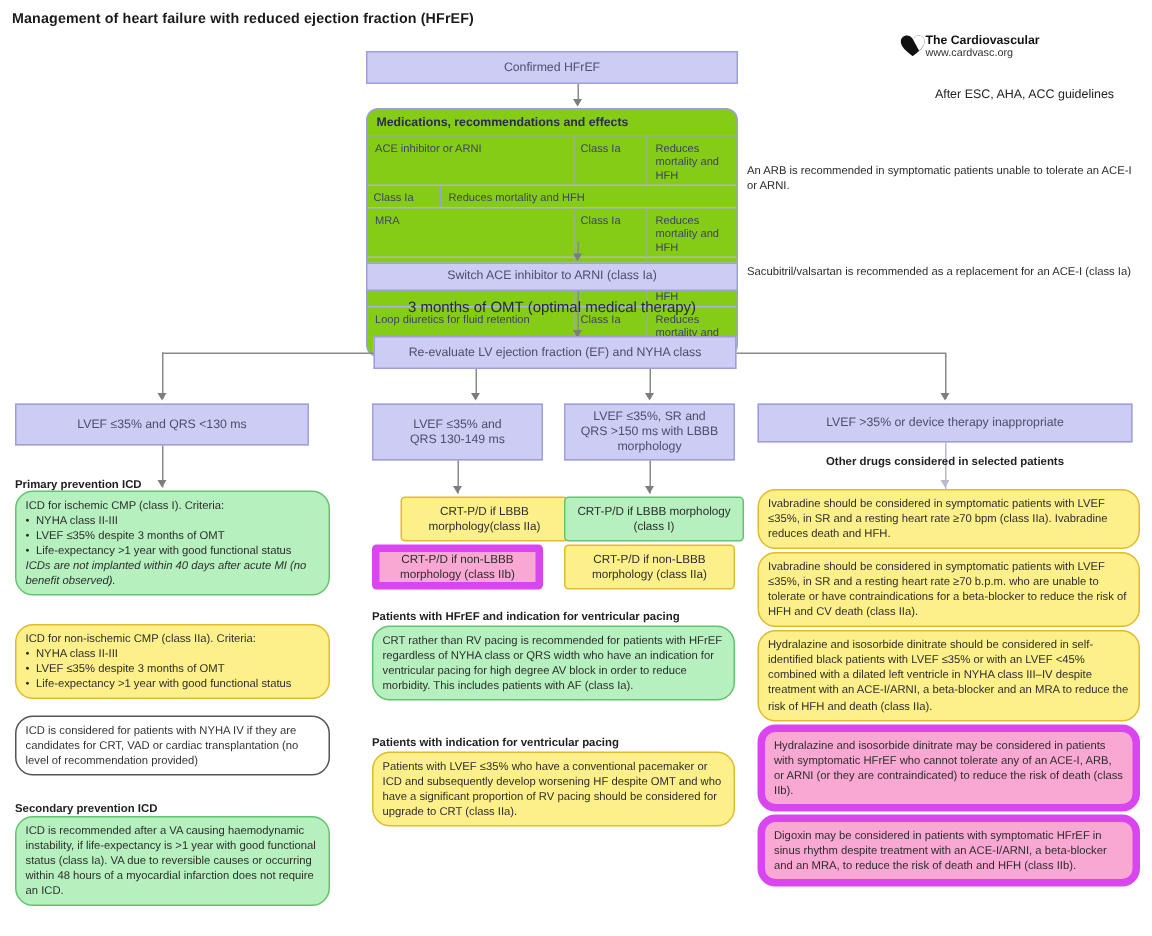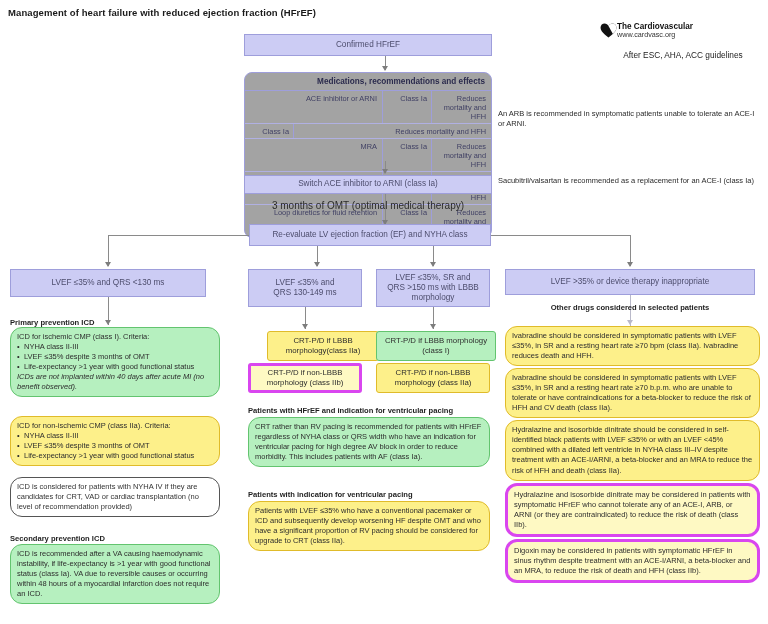--- a/index.html
+++ b/index.html
@@ -22,44 +22,43 @@
   }
 
   
   .brand{left:600px;top:22px;width:164px;}
   .brand-row{display:flex;align-items:center;justify-content:flex-start;}
   .heart-icon{width:17px;height:15px;flex:0 0 auto;}
   .brand-text{line-height:1.12;}
   .brand-name{font-size:8.2px;font-weight:bold;color:#111;}
   .brand-url{font-size:7.2px;color:#333;}
   .brand-sub{
-    left:600px;top:50px;width:166px;
+    left:600px;top:57px;width:166px;
     text-align:center;font-size:8.3px;color:#222;
   }
 
   
   .fbox{
     border-radius:0;
     border:1px solid #9e9edb;
     background:#ccccf4;
     color:#4d4d6d;
     display:flex;align-items:center;justify-content:center;
     text-align:center;
     font-size:8.2px;
     line-height:1.25;
     padding:2px 4px;
   }
 
   
   .medbox{
     border:1px solid #9e9edb;
     border-radius:8px;
-    background:#a3a3a3;
+    background:#84cc16;
     overflow:hidden;
-    text-align:right;
   }
   .med-head{
     font-size:8.2px;font-weight:bold;color:#2b2b4d;
     padding:4px 6px 4px 6px;
     border-bottom:1px solid #9e9edb;
   }
   .med-row{display:flex;border-bottom:1px solid #b0b0e2;}
   .med-row:last-child{border-bottom:none;}
   .med-c1{flex:0 0 127px;padding:2.5px 5px;font-size:7.4px;color:#3f3f63;border-right:1px solid #9e9edb;}
   .med-c2{flex:0 0 40px;padding:2.5px 4px;font-size:7.4px;color:#3f3f63;border-right:1px solid #9e9edb;}
@@ -77,21 +76,21 @@
   
   .rbox{
     border-radius:12px;
     font-size:7.5px;
     line-height:1.34;
     padding:4px 6px;
     color:#2d2d2d;
   }
   .green{background:#b6f0bf;border:1px solid #63c46f;}
   .yellow{background:#fdf08a;border:1px solid #e0bb2a;}
-  .orange{background:#fef9c3;border:3px solid #d946ef;}
+  .orange{background:#f9a8d4;border:5px solid #d946ef;}
   .white{background:#ffffff;border:1px solid #555;color:#333;}
   .rbox ul{margin:0;padding:0;list-style:none;}
   .rbox li{position:relative;padding-left:7px;}
   .rbox li:before{content:"\2022";position:absolute;left:0;top:-0.5px;}
   .ital{font-style:italic;}
 
   
   .cbox{
     border-radius:3px;
     display:flex;align-items:center;justify-content:center;

